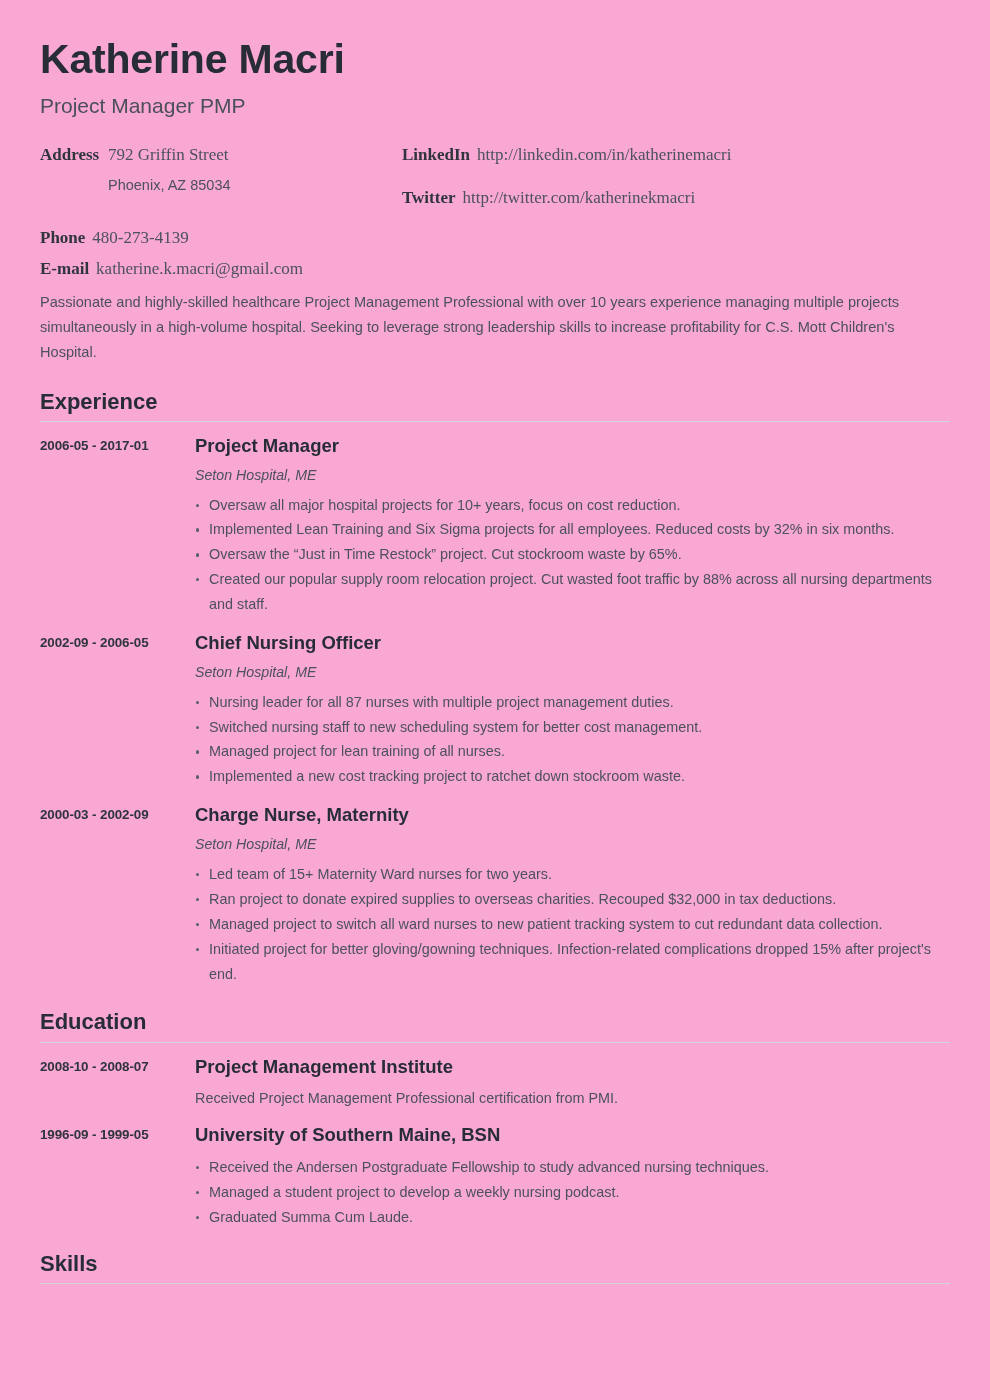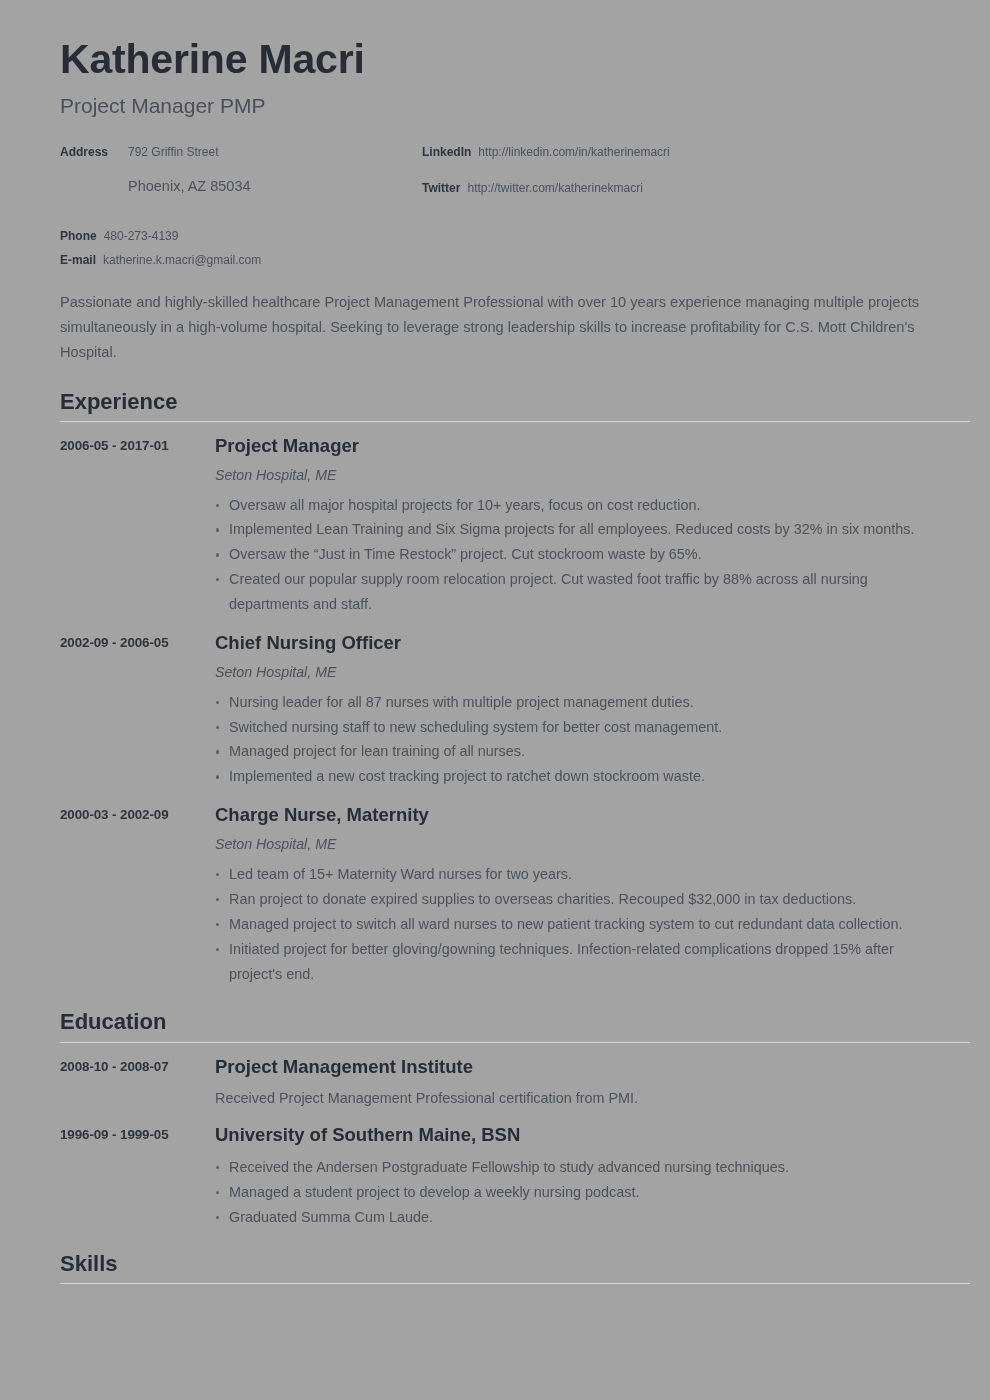--- a/index.html
+++ b/index.html
@@ -11,23 +11,23 @@
     width: 990px;
     height: 1400px;
     font-family: "Liberation Sans", sans-serif;
     color: #3b3f46;
     overflow: hidden;
   }
   .page {
     position: relative;
     width: 990px;
     height: 1400px;
-    background: #a3a3a3;
+    background: #f9a8d4;
     box-sizing: border-box;
-    padding: 0 60px;
+    padding: 0 40px;
   }
 
   
   .name {
     font-size: 41px;
     font-weight: bold;
     color: #272c36;
     letter-spacing: -0.2px;
     margin: 0;
     padding-top: 38px;
@@ -56,39 +56,40 @@
   }
   .contact-col-right {
     position: absolute;
     left: 362px;
     top: 0;
     width: 600px;
   }
   .contact-row {
     display: flex;
     align-items: center;
-    font-size: 12px;
+    font-size: 17px;
     line-height: 1.35;
     margin-bottom: 8px;
+    font-family: Liberation Serif, serif;
   }
   .contact-label {
     font-weight: bold;
     color: #2f343d;
     white-space: nowrap;
   }
   .contact-value {
     color: #4c515a;
     margin-left: 7px;
   }
   .addr-left .contact-label { width: 61px; flex: 0 0 61px; }
   .addr-cont {
     font-size: 14.5px;
     color: #4c515a;
     margin-left: 68px;
-    margin-top: 17px;
+    margin-top: 9px;
     margin-bottom: 8px;
     line-height: 1.35;
   }
   .phone-row { margin-top: 31px; }
   .email-row { }
   .tw-row { margin-top: 20px; }
 
   
   .summary {
     font-size: 14.6px;

